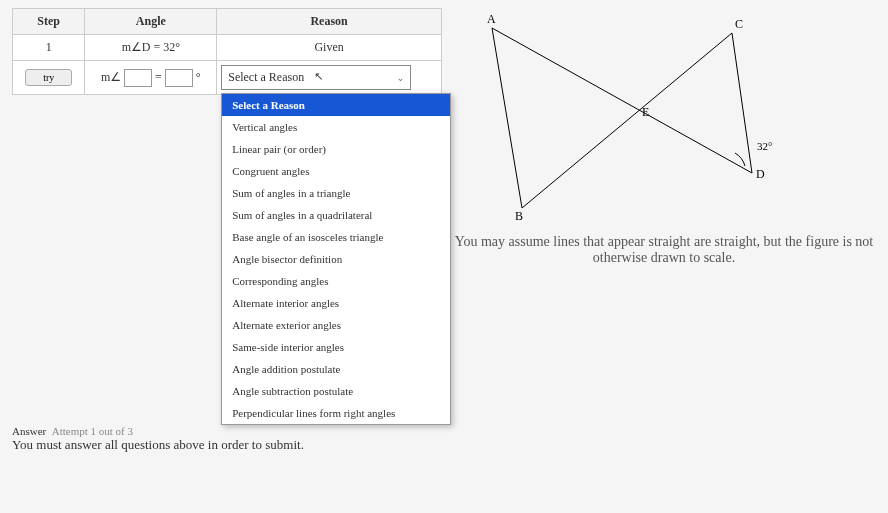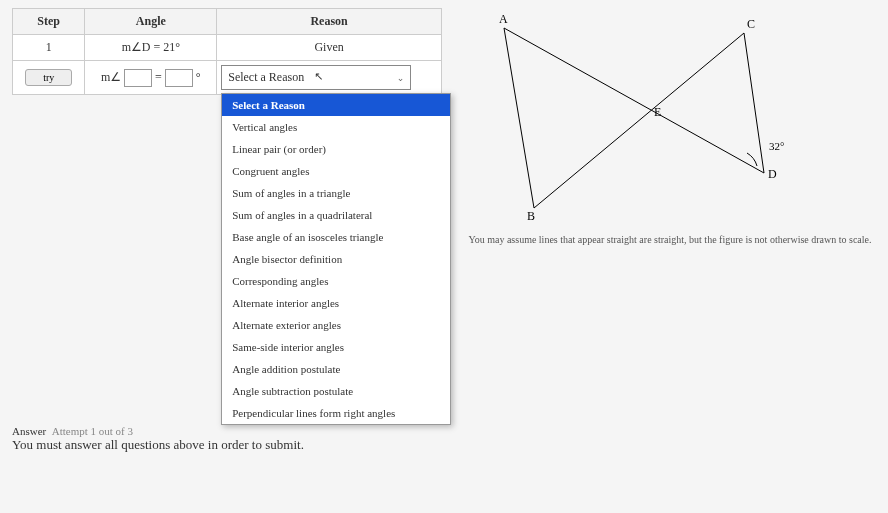--- a/index.html
+++ b/index.html
@@ -1,60 +1,60 @@
 <!DOCTYPE html>
 <html><head>
 <meta charset="utf-8">
 <style>
 *{box-sizing:border-box;margin:0;padding:0}
 body{font-family:Georgia,serif;background:#f5f5f5;width:888px;height:513px;overflow:hidden;font-size:12px;color:#333}
 .wrap{padding:8px 12px}
 .prob{font-size:15px;margin-bottom:14px}
 .over{text-decoration:overline}
-.main{display:flex;gap:22px}
+.main{display:flex;gap:10px}
 .left{flex:0 0 430px}
 .right{flex:1;position:relative}
 table{border-collapse:collapse;width:100%;background:#fff}
 th,td{border:1px solid #ccc;padding:5px 8px;text-align:center;font-size:12px}
 th{background:#f3f3f3;font-weight:bold}
 .tryb{border:1px solid #aaa;background:#eee;padding:2px 17px;font-size:10px;border-radius:3px;cursor:pointer;font-family:inherit}
 .inp{width:28px;height:18px;border:1px solid #999;background:#fff;display:inline-block;vertical-align:middle}
 .sel{border:1px solid #888;padding:4px 6px;width:190px;text-align:left;cursor:pointer;background:#fff;display:flex;justify-content:space-between;align-items:center}
 .sel .chev{font-size:9px;color:#666}
 .reasoncell{position:relative;text-align:left;padding:4px}
 .dd{position:absolute;top:32px;left:4px;width:230px;background:#fff;border:1px solid #999;box-shadow:2px 2px 6px rgba(0,0,0,.25);z-index:10}
 .dd div{padding:5px 10px;font-size:11px;text-align:left;cursor:pointer}
 .dd .hdr{background:#1757d6;color:#fff;font-weight:bold}
 .ans{margin-top:330px;font-size:11px}
 .ans b{font-weight:normal}
 .submit{font-size:13px}
 svg{display:block}
 .dia{position:relative}
-.note{font-size:10px;color:#555;margin-top:6px;text-align:center}
+.note{font-size:14px;color:#555;margin-top:6px;text-align:center}
 .angle-row{display:flex;align-items:center;justify-content:center;gap:3px}
 .cursor{position:absolute;left:92px;top:4px;font-size:11px;pointer-events:none}
 </style>
 </head>
 <body>
 
 <div class="wrap">
 
 
 <div class="main">
 <div class="left">
 <table>
 <tbody>
             <tr>
   <th>Step</th>
   <th>Angle</th>
   <th>Reason</th>
 </tr>
 <tr>
   <td>1</td>
-  <td>m∠D = 21°</td>
+  <td>m∠D = 32°</td>
   <td>Given</td>
 </tr>
 <tr>
   <td>
     <button class="tryb">try</button>
   </td>
   <td>
     <div class="angle-row">
       <span>m∠</span>
       <span class="inp"></span>

